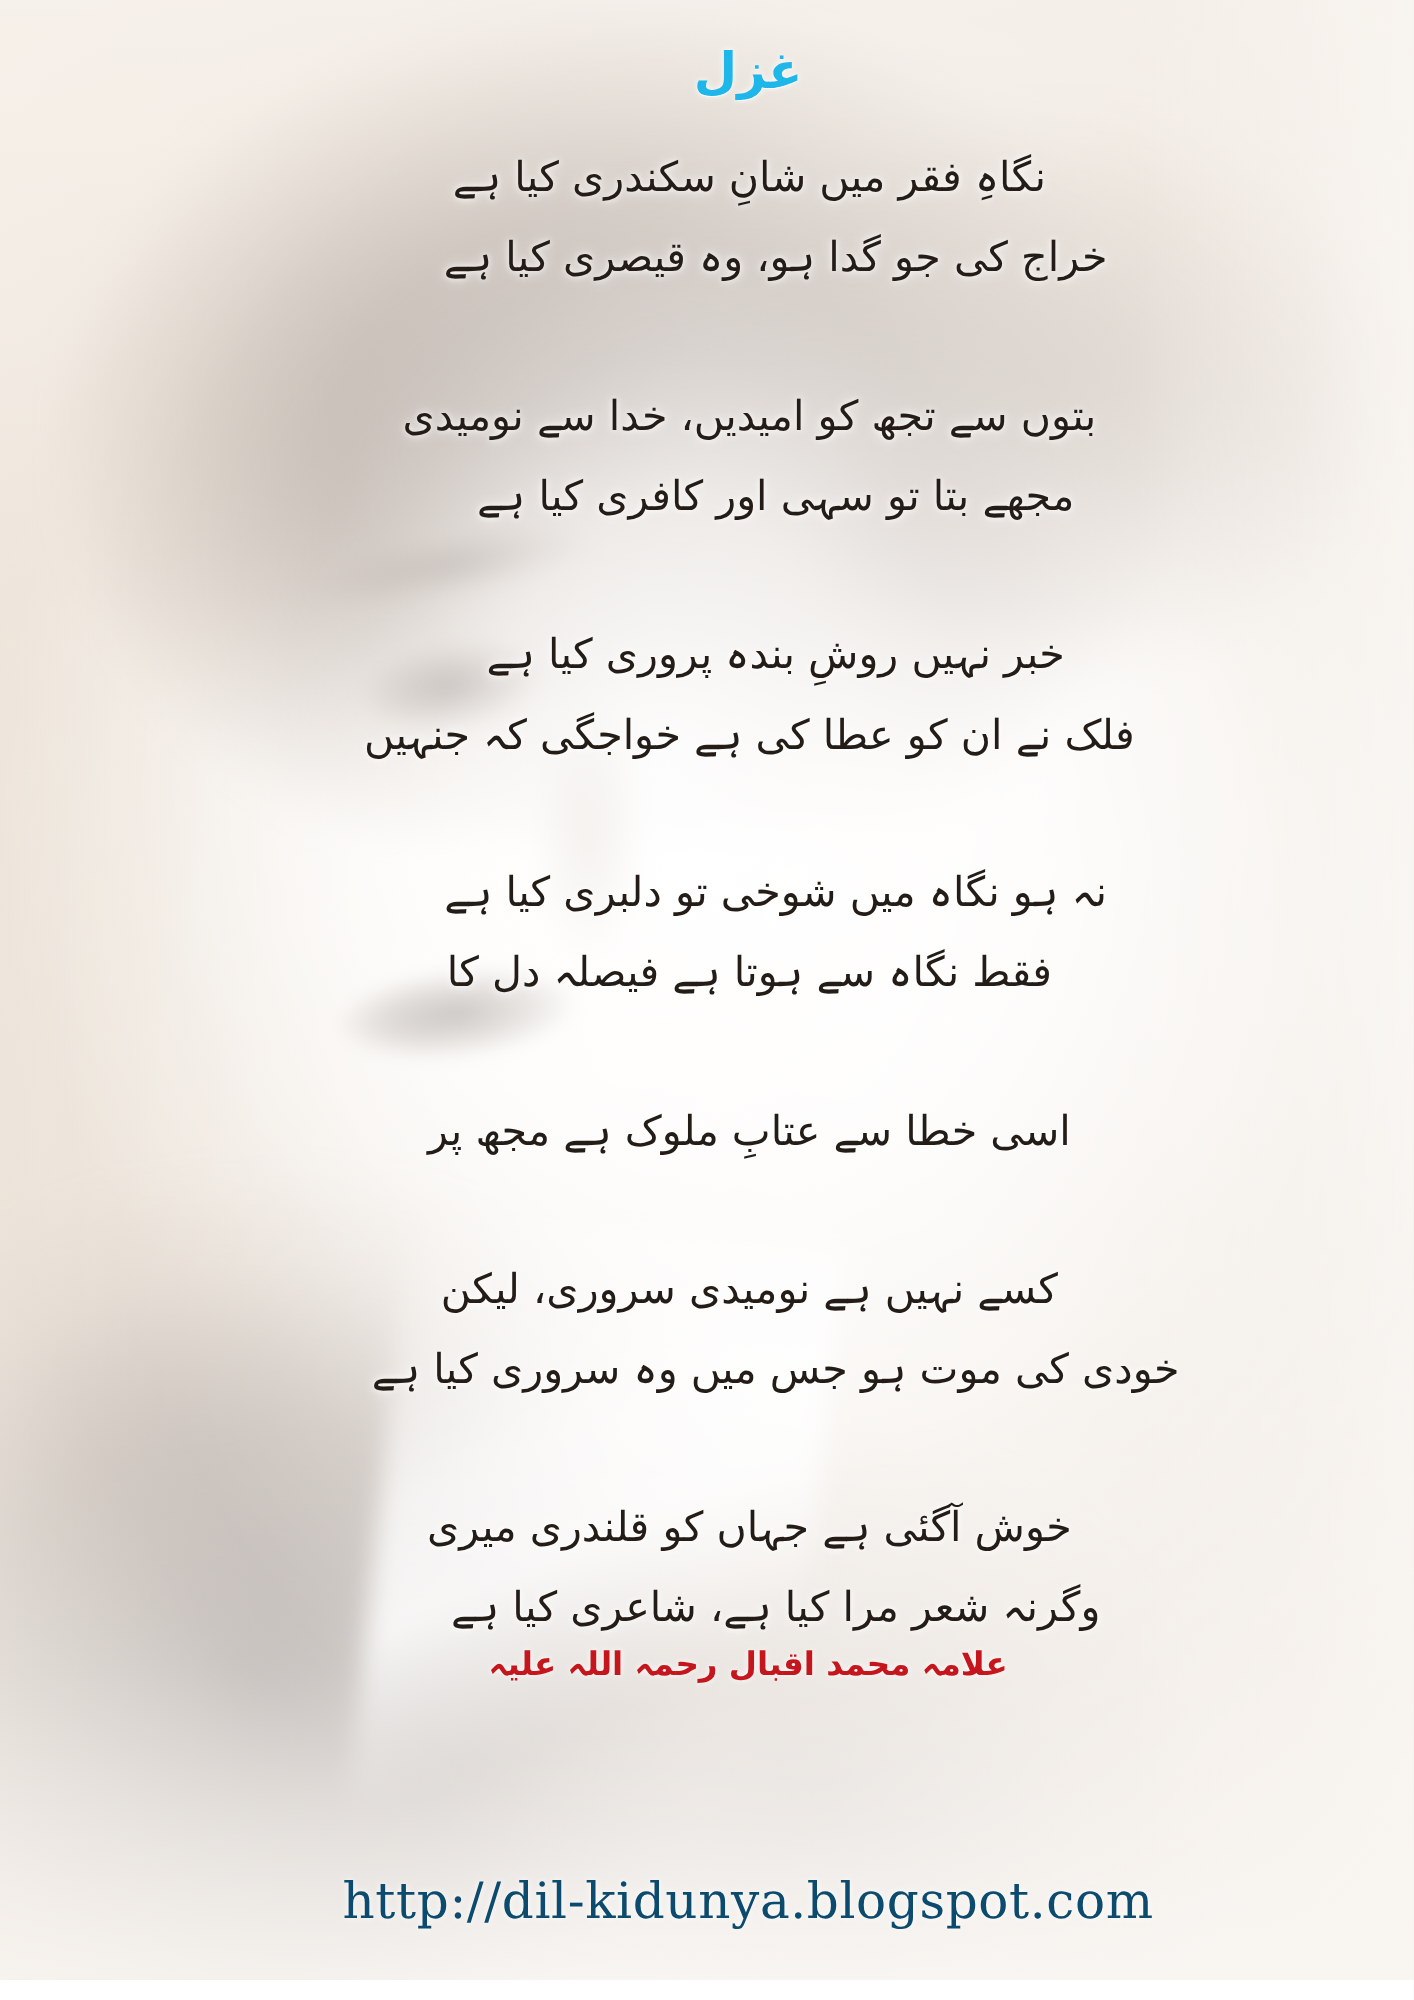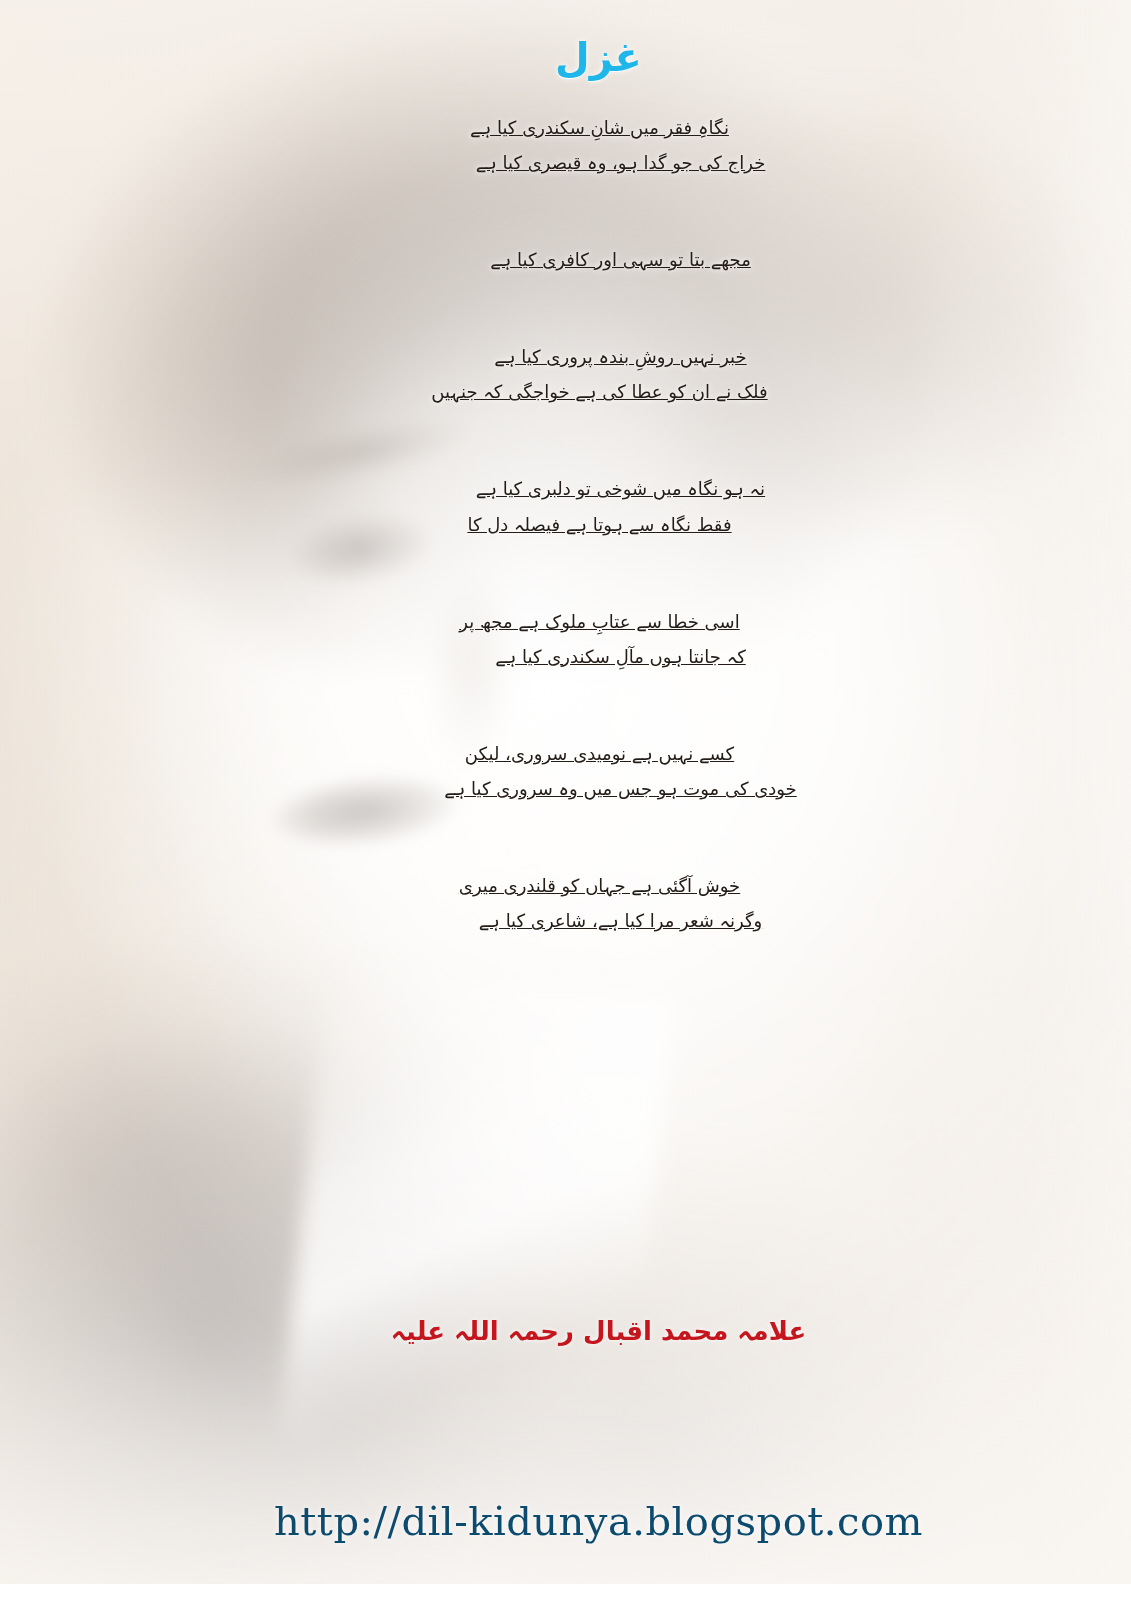--- a/index.html
+++ b/index.html
@@ -195,26 +195,25 @@
     padding: 0 120px 0 150px;
     text-align: center;
   }
 
   .couplet {
     margin: 0 0 62px 0;
   }
 
   .line {
     font-family: "DejaVu Sans", sans-serif;
-    font-size: 18px;
+    font-size: 33px;
     line-height: 1.95;
     color: #241c17;
     text-shadow: 0 0 5px rgba(255,255,255,0.95), 0 0 12px rgba(255,255,255,0.75);
     white-space: nowrap;
-    text-decoration: underline;
   }
 
   .line.l1 { margin-right: 28px; }
   .line.l2 { margin-left: 14px; }
 
   .poet {
     position: absolute;
     top: 1316px;
     left: 0;
     right: 0;
@@ -264,36 +263,36 @@
     <div class="title">غزل</div>
 
     <div class="poem">
 
       <div class="couplet">
         <div class="line l1">نگاہِ فقر میں شانِ سکندری کیا ہے</div>
         <div class="line l2">خراج کی جو گدا ہو، وہ قیصری کیا ہے</div>
       </div>
 
       <div class="couplet">
+        <div class="line l1">بتوں سے تجھ کو امیدیں، خدا سے نومیدی</div>
         <div class="line l2">مجھے بتا تو سہی اور کافری کیا ہے</div>
       </div>
 
       <div class="couplet">
         <div class="line l2">خبر نہیں روشِ بندہ پروری کیا ہے</div>
         <div class="line l1">فلک نے ان کو عطا کی ہے خواجگی کہ جنہیں</div>
       </div>
 
       <div class="couplet">
         <div class="line l2">نہ ہو نگاہ میں شوخی تو دلبری کیا ہے</div>
         <div class="line l1">فقط نگاہ سے ہوتا ہے فیصلہ دل کا</div>
       </div>
 
       <div class="couplet">
         <div class="line l1">اسی خطا سے عتابِ ملوک ہے مجھ پر</div>
-        <div class="line l2">کہ جانتا ہوں مآلِ سکندری کیا ہے</div>
       </div>
 
       <div class="couplet">
         <div class="line l1">کسے نہیں ہے نومیدی سروری، لیکن</div>
         <div class="line l2">خودی کی موت ہو جس میں وہ سروری کیا ہے</div>
       </div>
 
       <div class="couplet">
         <div class="line l1">خوش آگئی ہے جہاں کو قلندری میری</div>
         <div class="line l2">وگرنہ شعر مرا کیا ہے، شاعری کیا ہے</div>

